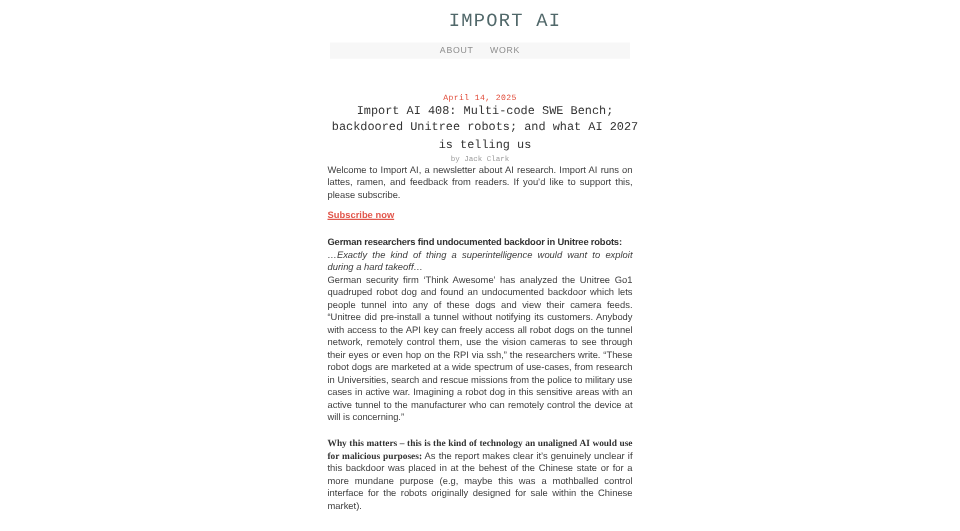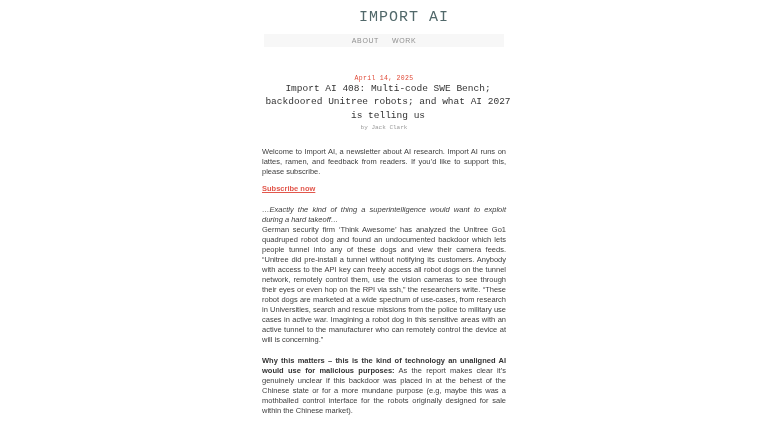--- a/index.html
+++ b/index.html
@@ -68,21 +68,21 @@
     font-family: "Liberation Mono", monospace;
     font-size: 6px;
     color: #9b9b9b;
   }
   .para {
     font-size: 7.5px;
     line-height: 10px;
     color: #404040;
     text-align: justify;
   }
-  .intro { margin-top: 16px; }
+  .intro { margin-top: 0; }
   .subscribe-link {
     display: inline-block;
     margin-top: 1px;
     font-size: 7.5px;
     font-weight: 700;
     color: #e2574c;
     text-decoration: underline;
     cursor: pointer;
   }
   .section { margin-top: 10px; }
@@ -95,21 +95,21 @@
     text-align: left;
   }
   .section-quote {
     font-size: 7.5px;
     line-height: 10px;
     font-style: italic;
     color: #404040;
     text-align: justify;
   }
   .why-para { margin-top: 11px; }
-  .bold-lead { font-weight: 700; color: #333333; }
+  .bold-lead { font-weight: 700; color: #333333; font-family: Liberation Serif, serif; }
 </style>
 </head>
 <body>
 
 <div class="page">
 
   <div class="site-title">IMPORT AI</div>
 
   <div class="navbar">
     <a class="nav-link">ABOUT</a>
@@ -122,20 +122,21 @@
 
     <h1 class="post-title">Import AI 408: Multi-code SWE Bench; backdoored Unitree robots; and what AI 2027 is telling us</h1>
 
     <div class="byline">by Jack Clark</div>
 
     <p class="para intro">Welcome to Import AI, a newsletter about AI research. Import AI runs on lattes, ramen, and feedback from readers. If you’d like to support this, please subscribe.</p>
 
     <a class="subscribe-link">Subscribe now</a>
 
     <div class="section">
+      <p class="section-heading">German researchers find undocumented backdoor in Unitree robots:</p>
       <p class="section-quote">…Exactly the kind of thing a superintelligence would want to exploit during a hard takeoff…</p>
       <p class="para">German security firm ‘Think Awesome’ has analyzed the Unitree Go1 quadruped robot dog and found an undocumented backdoor which lets people tunnel into any of these dogs and view their camera feeds. “Unitree did pre-install a tunnel without notifying its customers. Anybody with access to the API key can freely access all robot dogs on the tunnel network, remotely control them, use the vision cameras to see through their eyes or even hop on the RPI via ssh,” the researchers write. “These robot dogs are marketed at a wide spectrum of use-cases, from research in Universities, search and rescue missions from the police to military use cases in active war. Imagining a robot dog in this sensitive areas with an active tunnel to the manufacturer who can remotely control the device at will is concerning.”</p>
 
       <p class="para why-para">
         <span class="bold-lead">Why this matters – this is the kind of technology an unaligned AI would use for malicious purposes:</span>
         <span>As the report makes clear it’s genuinely unclear if this backdoor was placed in at the behest of the Chinese state or for a more mundane purpose (e.g, maybe this was a mothballed control interface for the robots originally designed for sale within the Chinese market).</span>
       </p>
     </div>
 
   </div>

